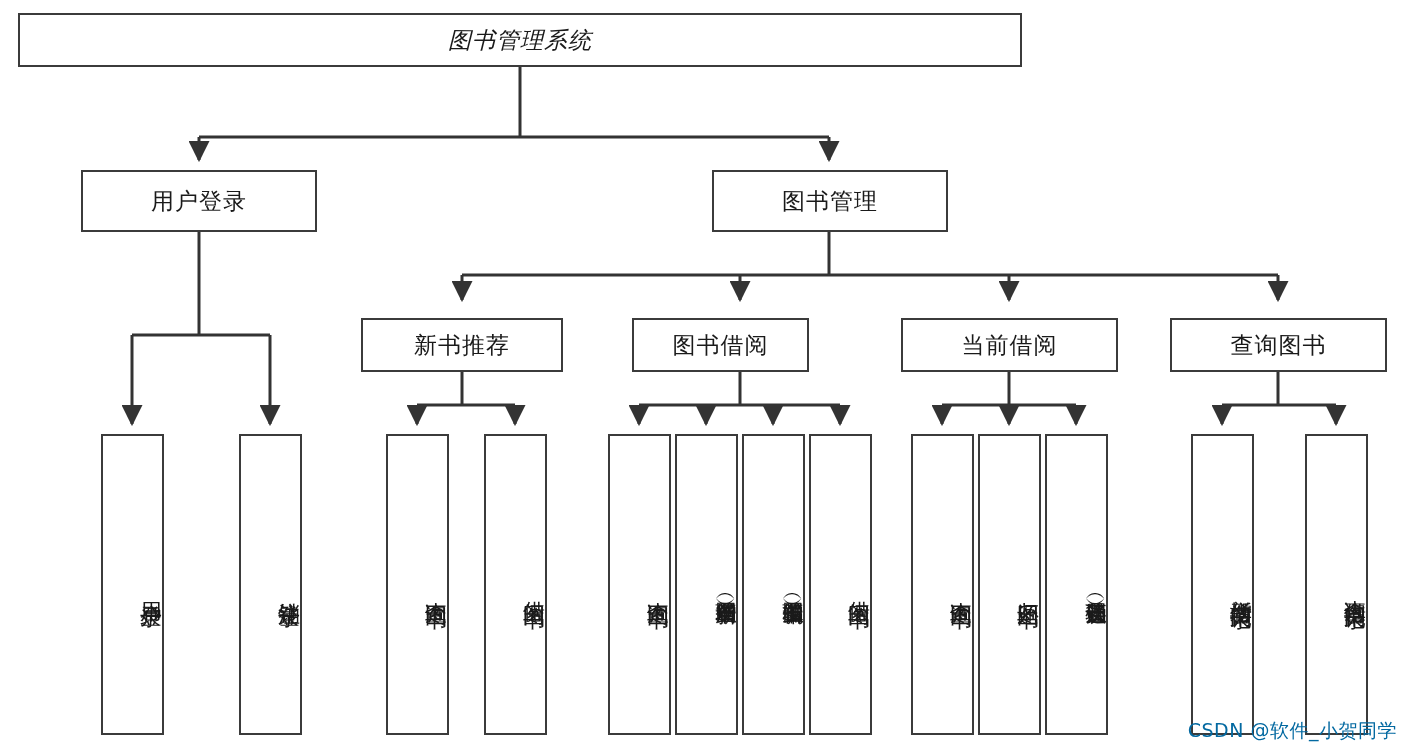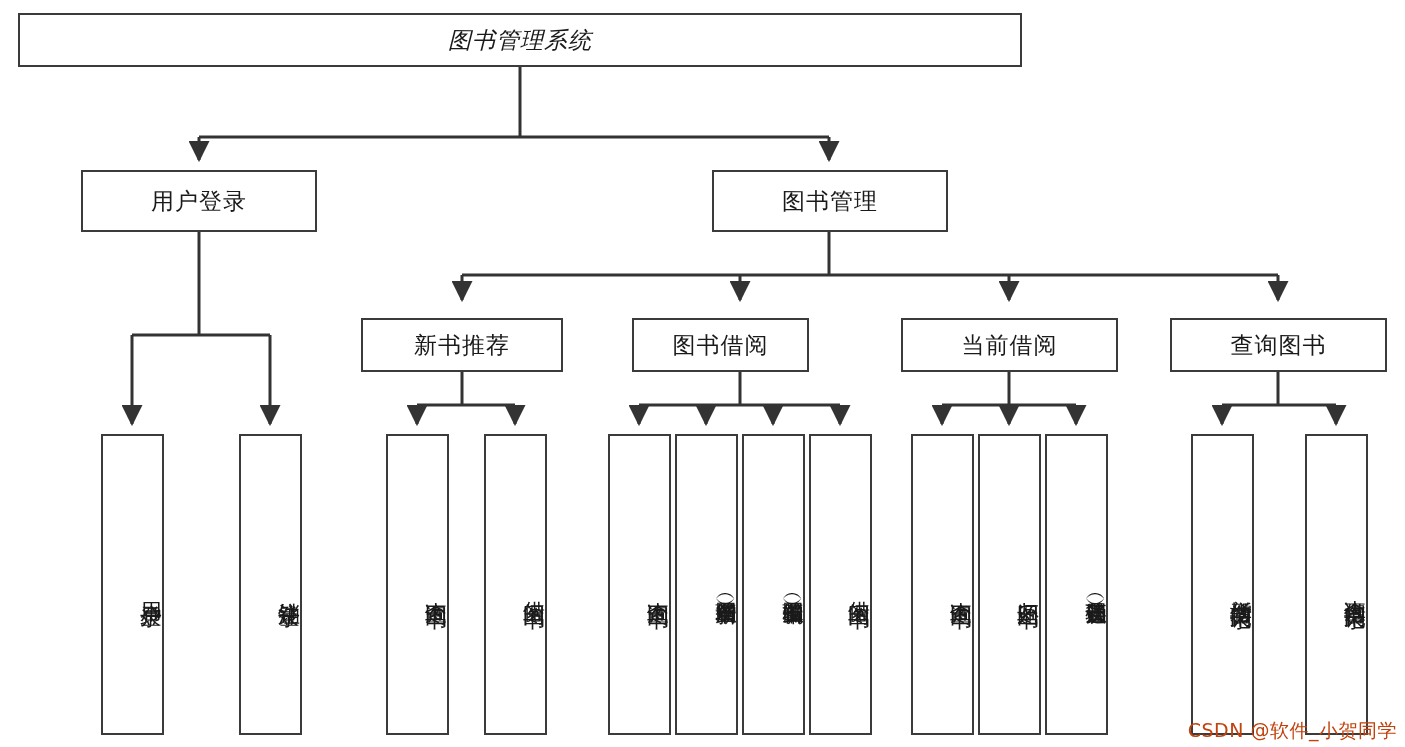--- a/index.html
+++ b/index.html
@@ -54,21 +54,21 @@
     letter-spacing: 0px;
   }
   .node-label {
     white-space: nowrap;
   }
   #watermark {
     position: absolute;
     right: 8px;
     bottom: 3px;
     font-size: 19px;
-    color: #c2410c;
+    color: #0369a1;
     letter-spacing: 0.5px;
     white-space: nowrap;
     pointer-events: none;
   }
 </style>
 </head>
 <body>
 
 <div id="canvas">
 

